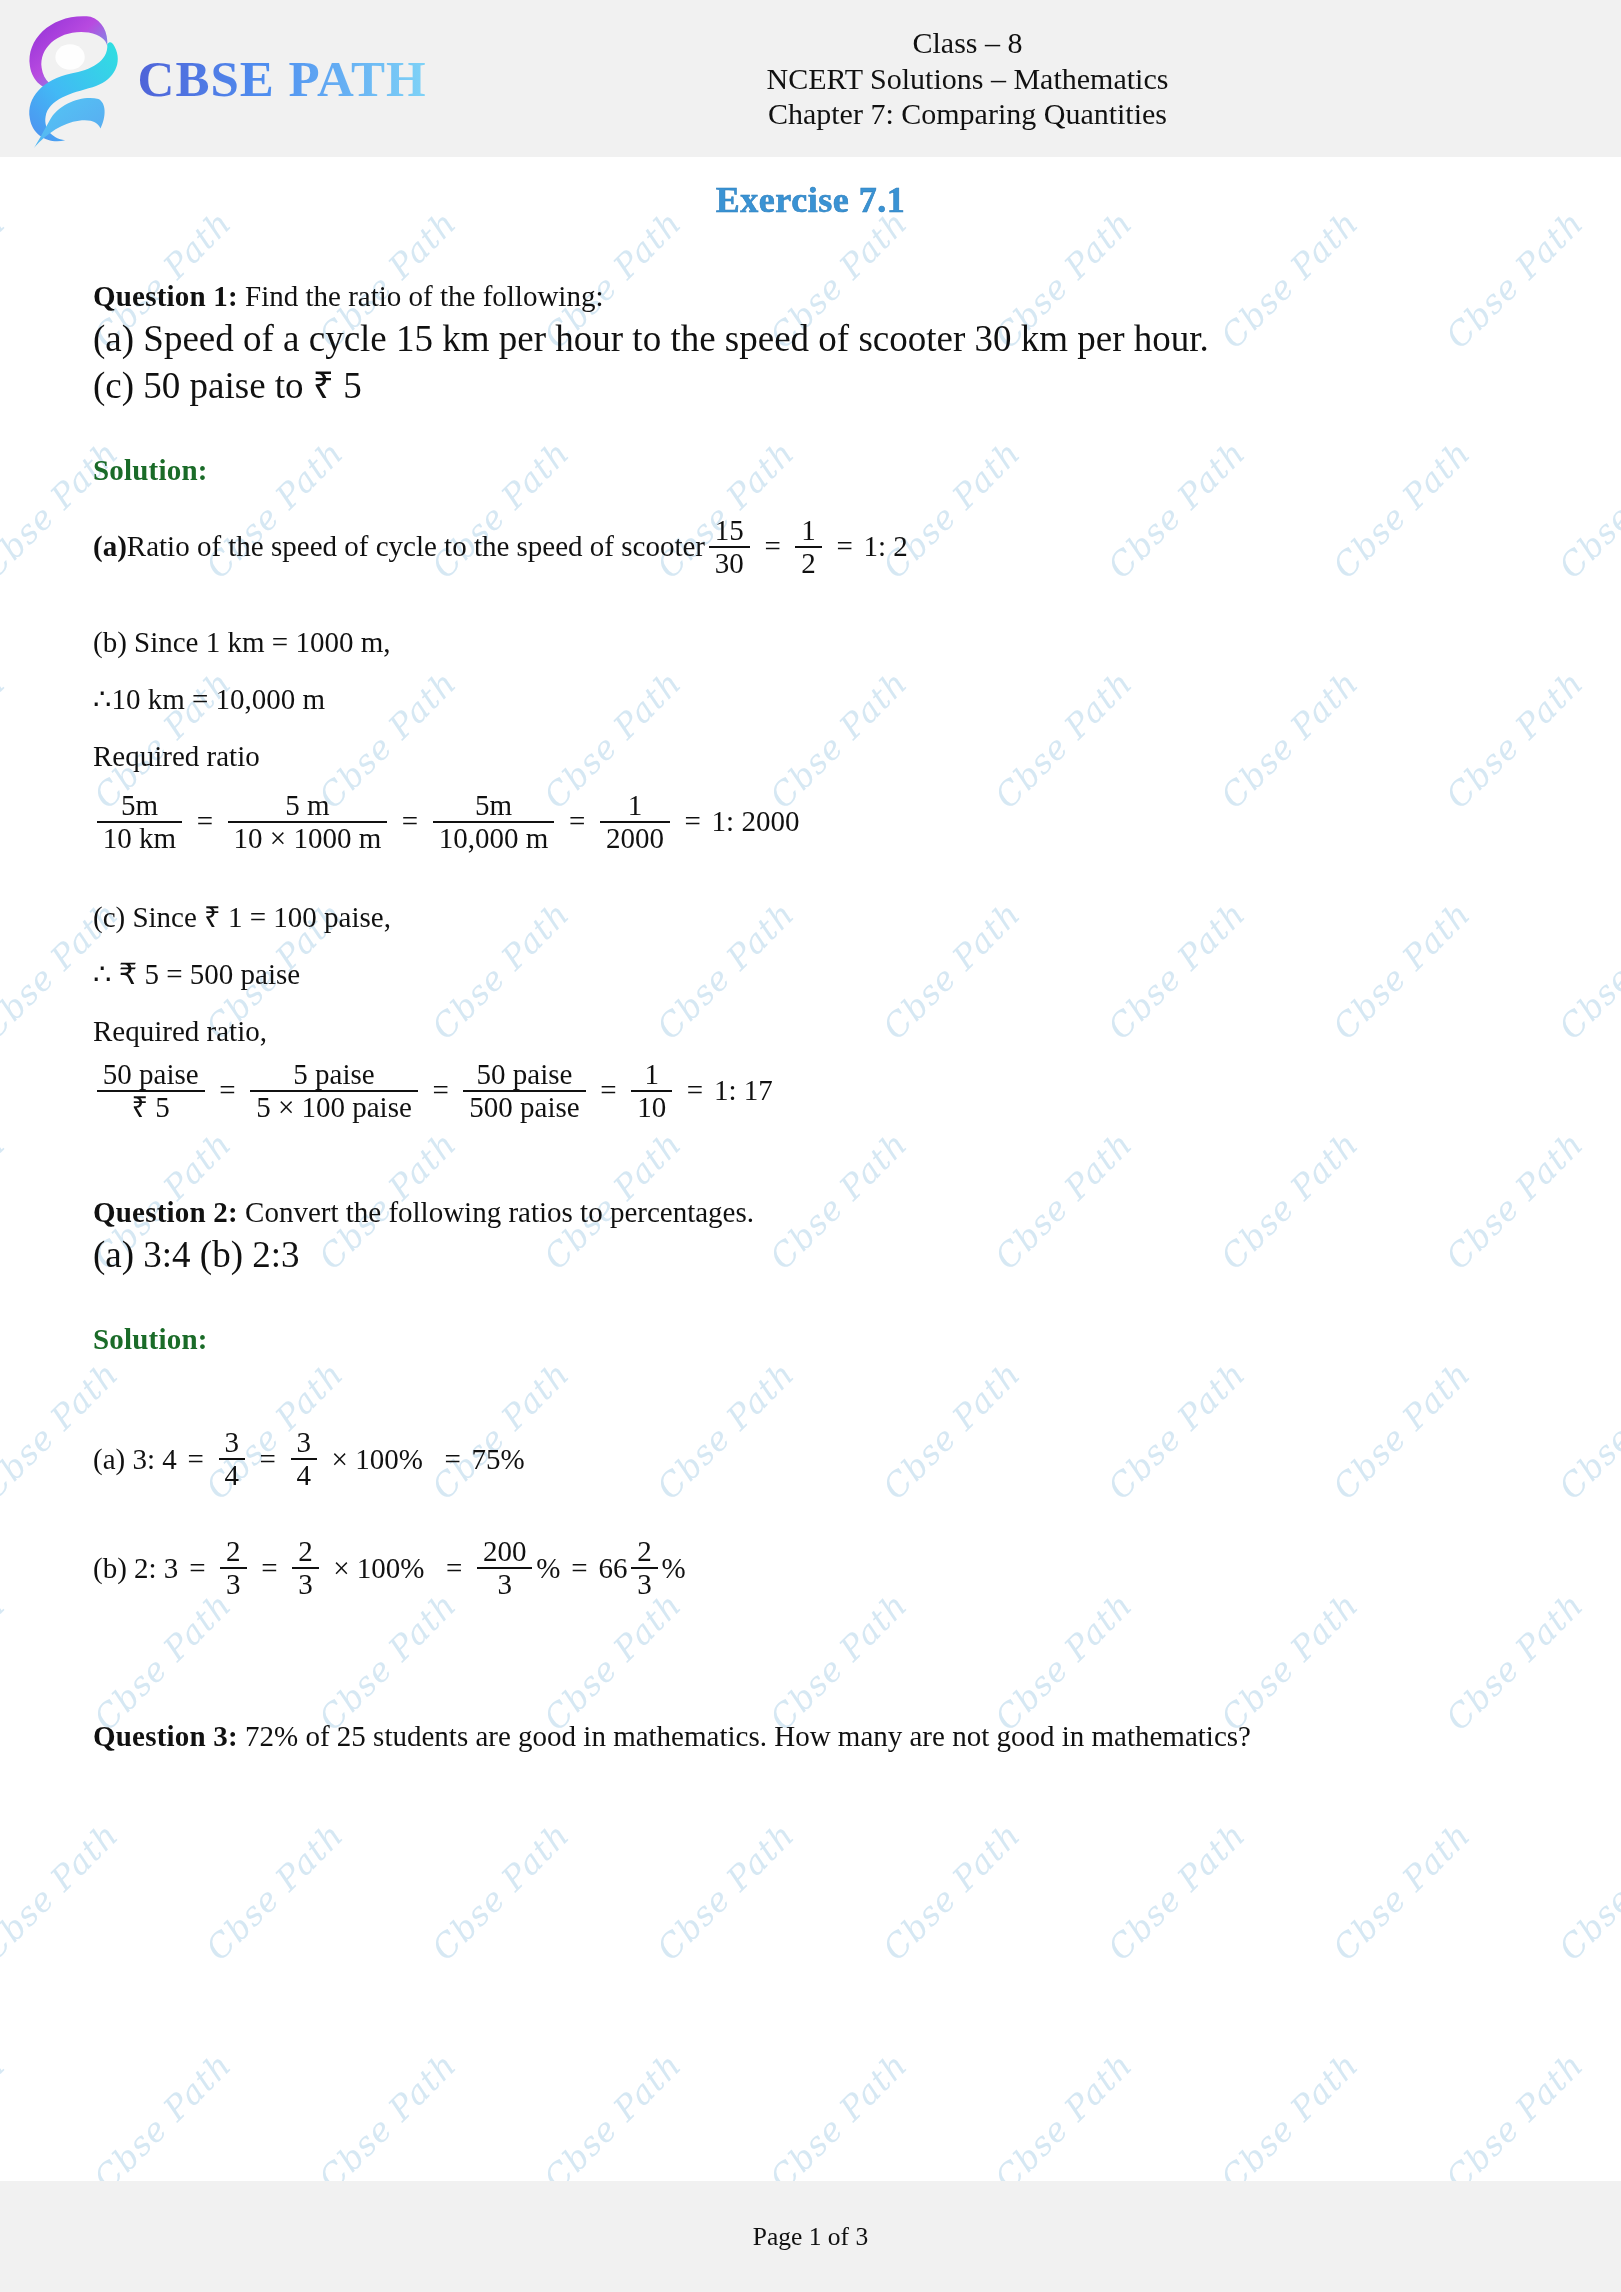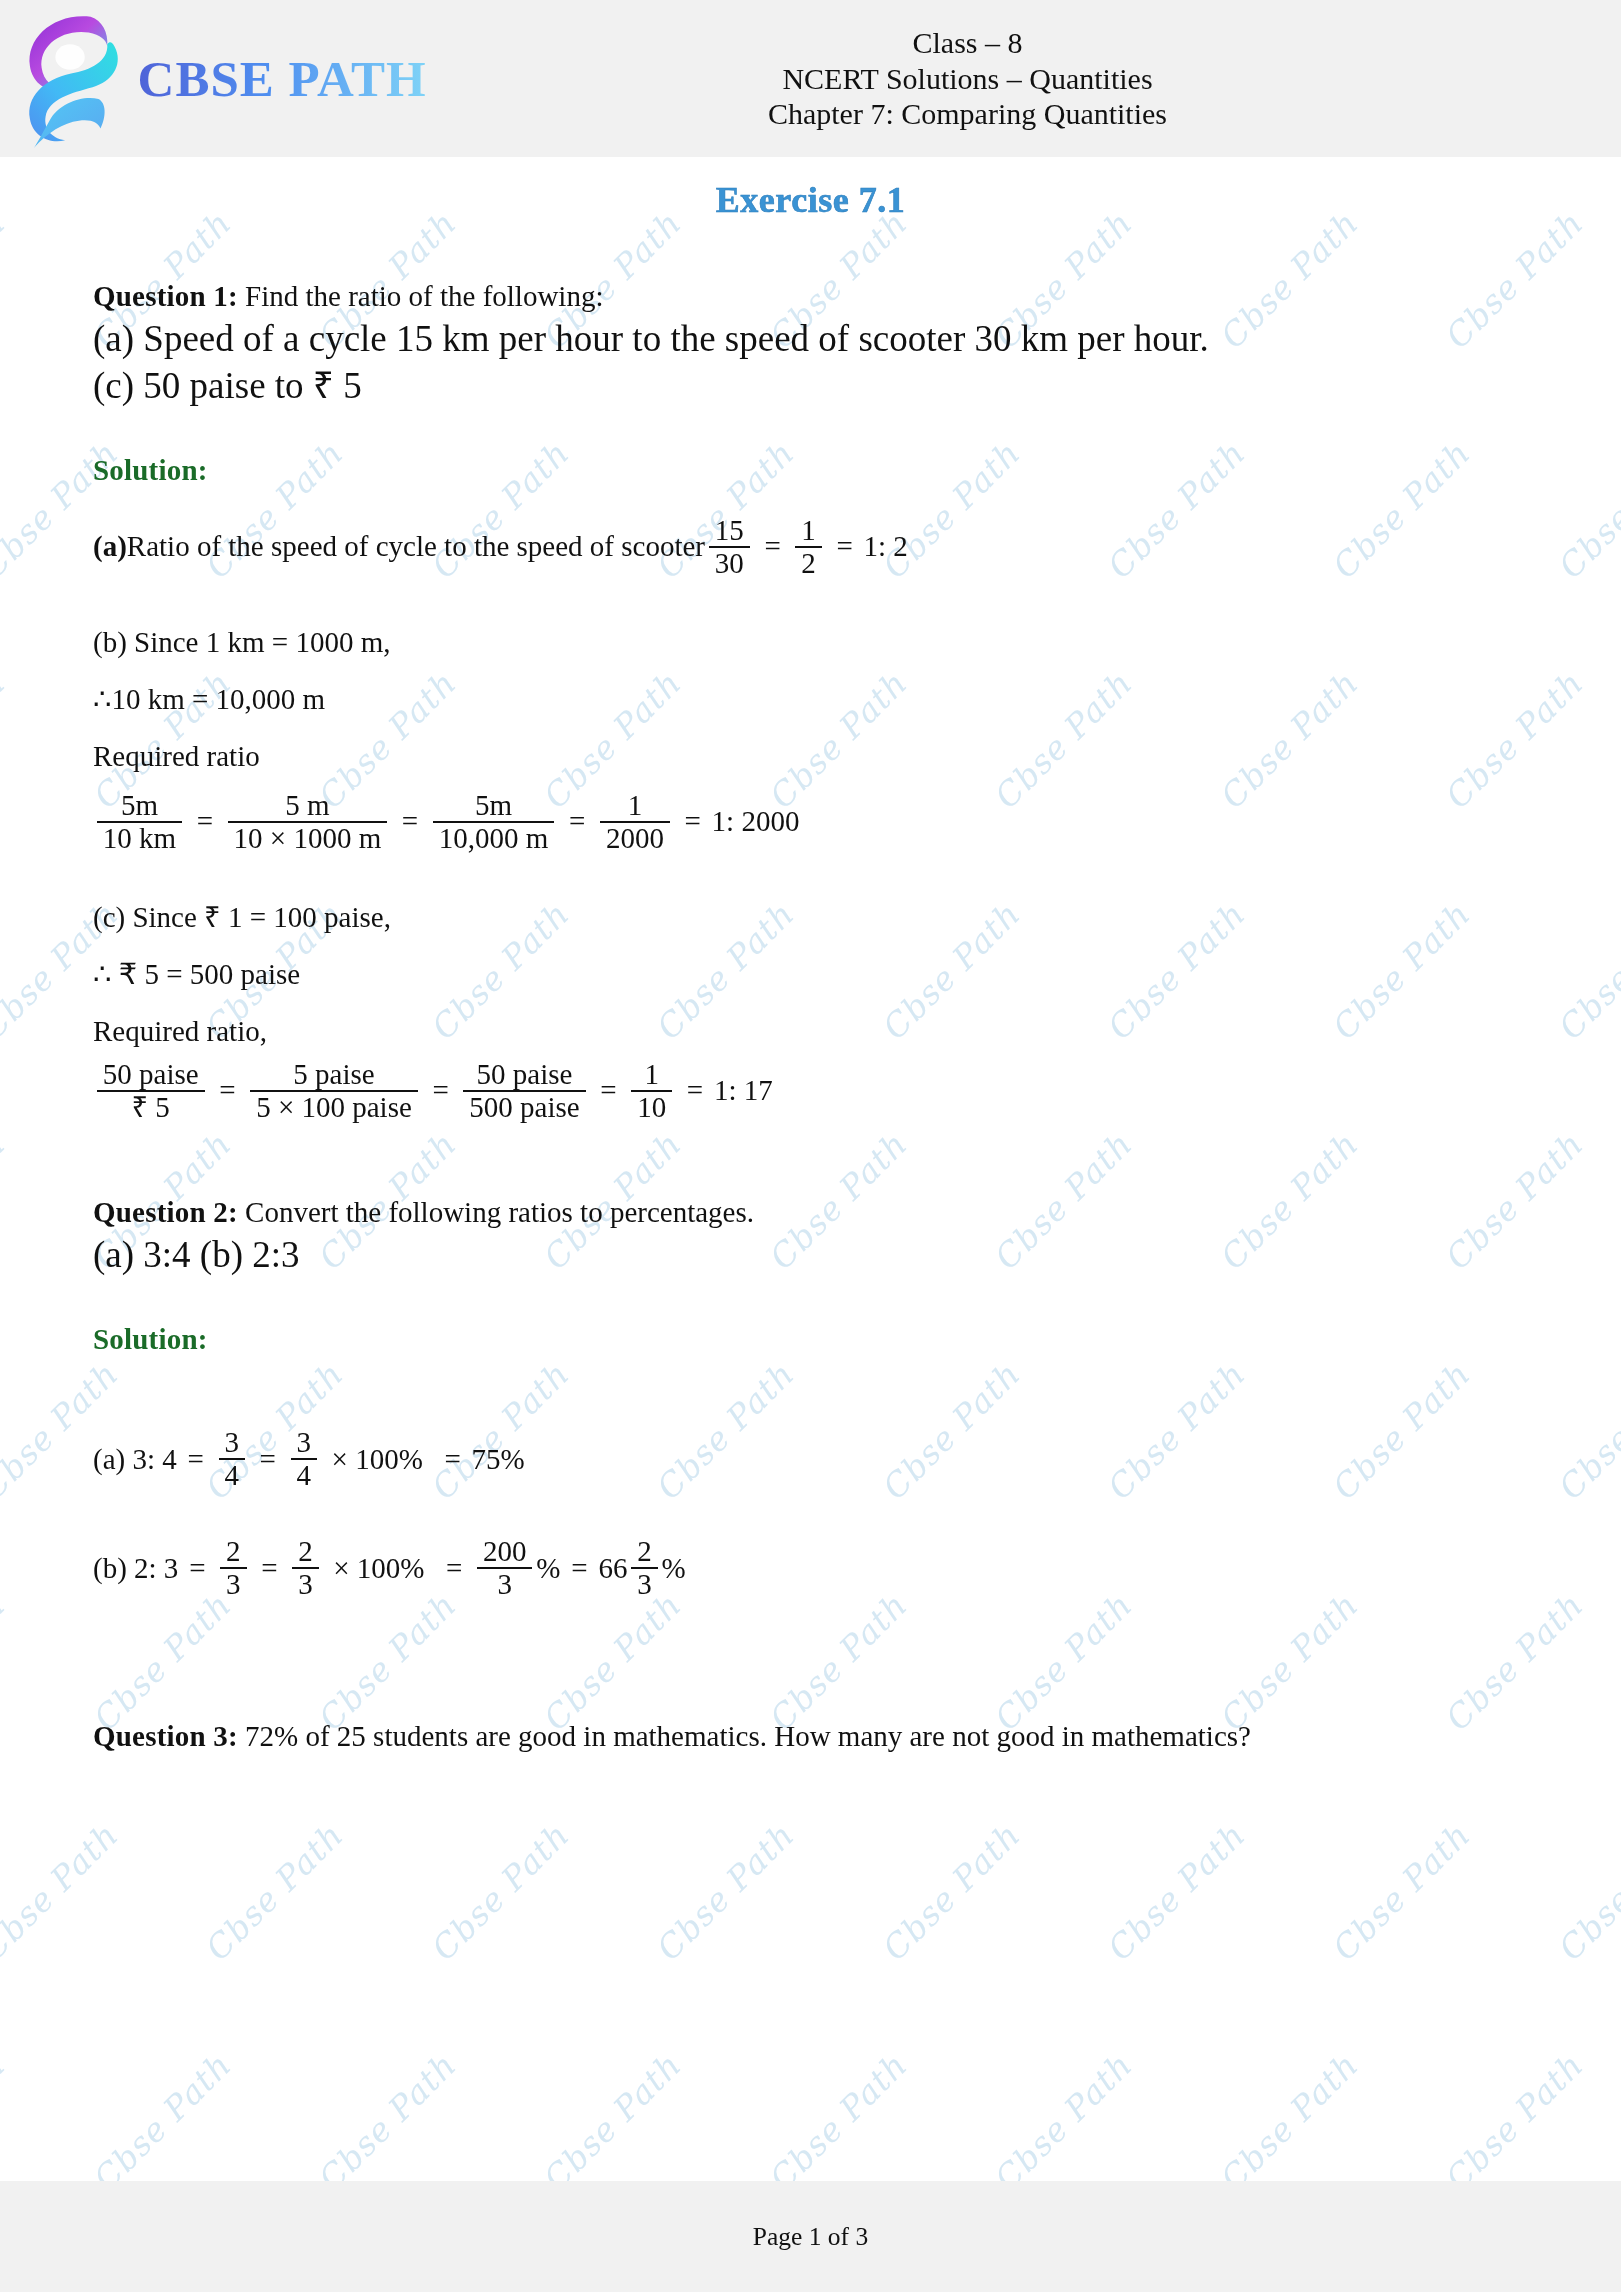--- a/index.html
+++ b/index.html
@@ -312,21 +312,21 @@
         </defs>
         <path d="M78,12 C40,8 12,34 16,62 C19,84 40,92 56,84 C44,88 30,80 28,64 C25,42 48,24 76,28 C88,30 94,36 95,42 C96,28 90,16 78,12 Z" fill="url(#g1)"></path>
         <path d="M95,40 C96,58 78,66 58,70 C30,76 12,94 16,116 C19,134 36,142 52,138 C38,136 30,126 32,114 C35,96 58,90 80,84 C100,78 110,62 104,46 C101,38 98,36 95,40 Z" fill="url(#g2)"></path>
         <path d="M86,96 C70,92 46,100 36,118 C28,132 24,140 20,146 C34,130 50,120 66,118 C78,116 86,120 88,126 C94,114 94,100 86,96 Z" fill="url(#g3)"></path>
         <ellipse cx="57" cy="53" rx="15" ry="13" fill="#ffffff" opacity="0.93"></ellipse>
       </svg>
       <span class="brand-name">CBSE PATH</span>
     </div>
     <div class="header-titles">
       <div>Class – 8</div>
-      <div>NCERT Solutions – Quantities</div>
+      <div>NCERT Solutions – Mathematics</div>
       <div>Chapter 7: Comparing Quantities</div>
     </div>
   </div>
 
   <div class="content">
 
     <div class="exercise-title">Exercise 7.1</div>
 
     <div class="sp-46"></div>
 

